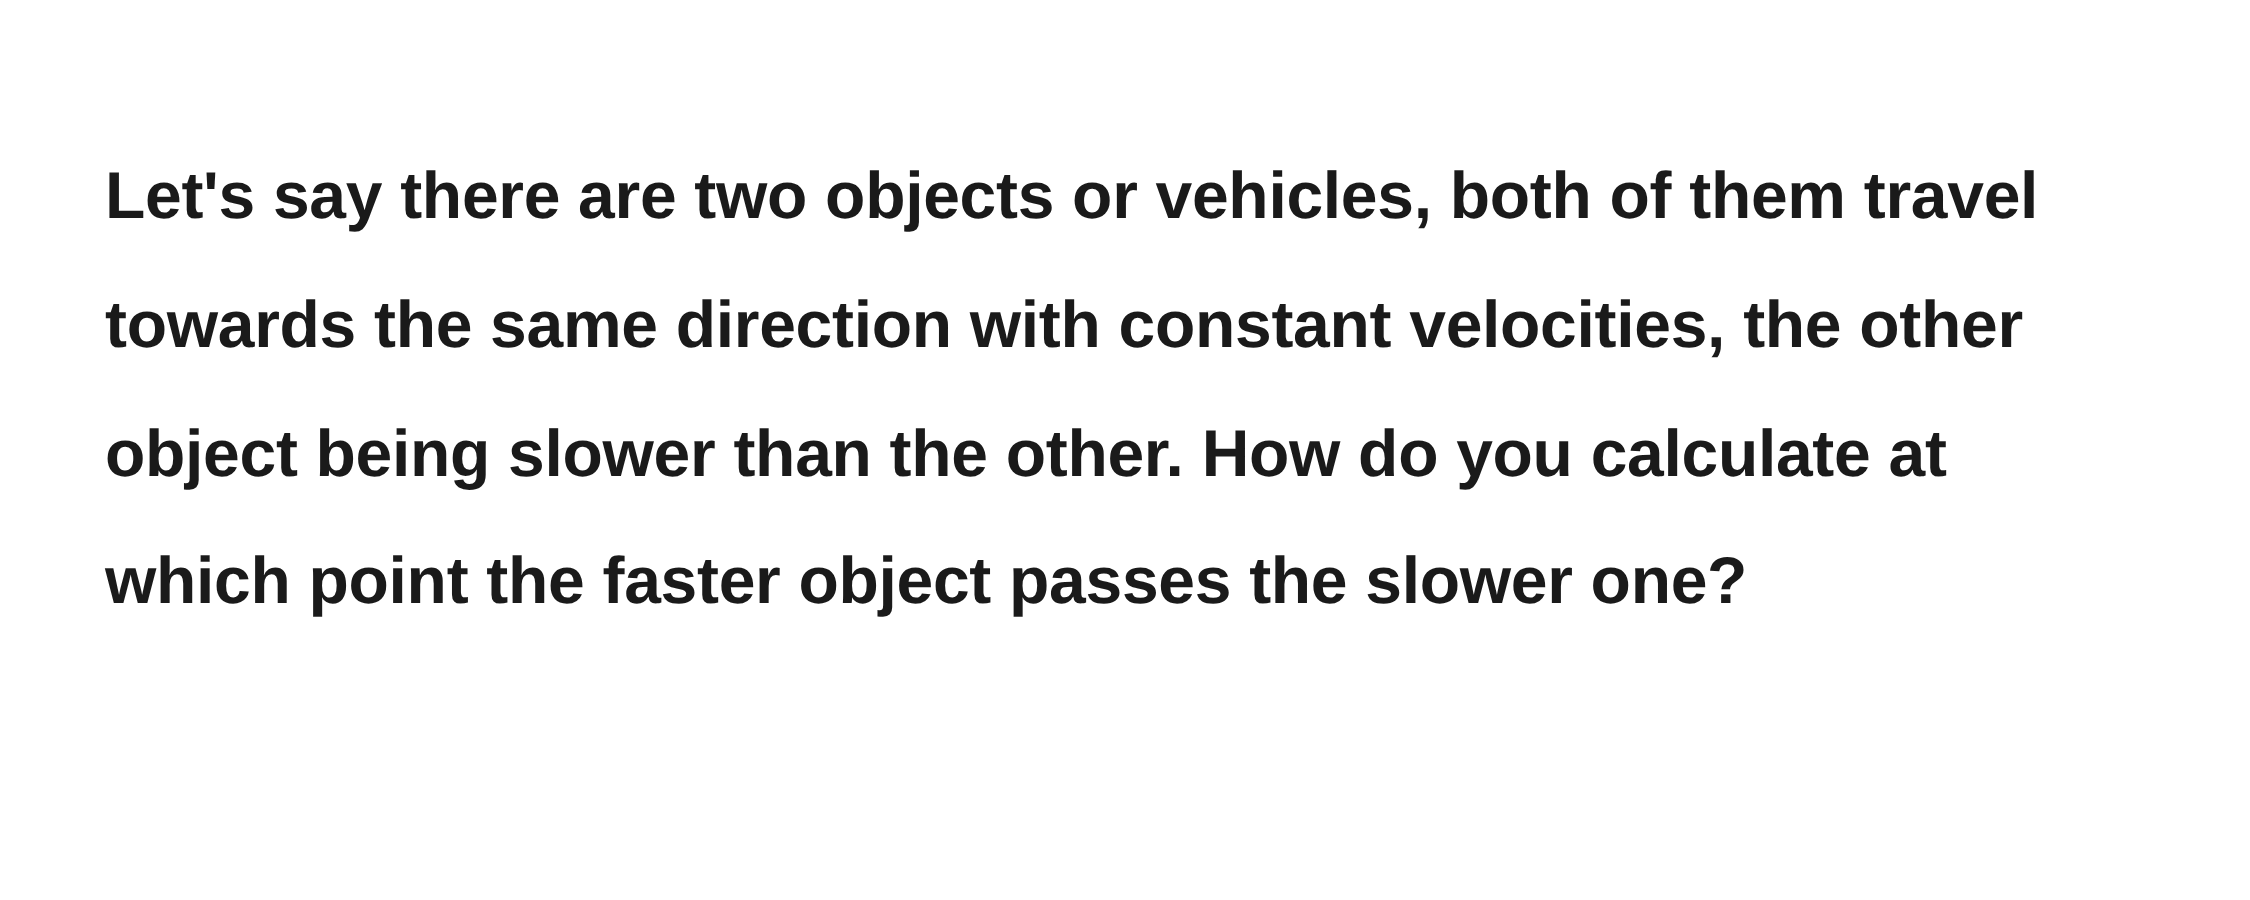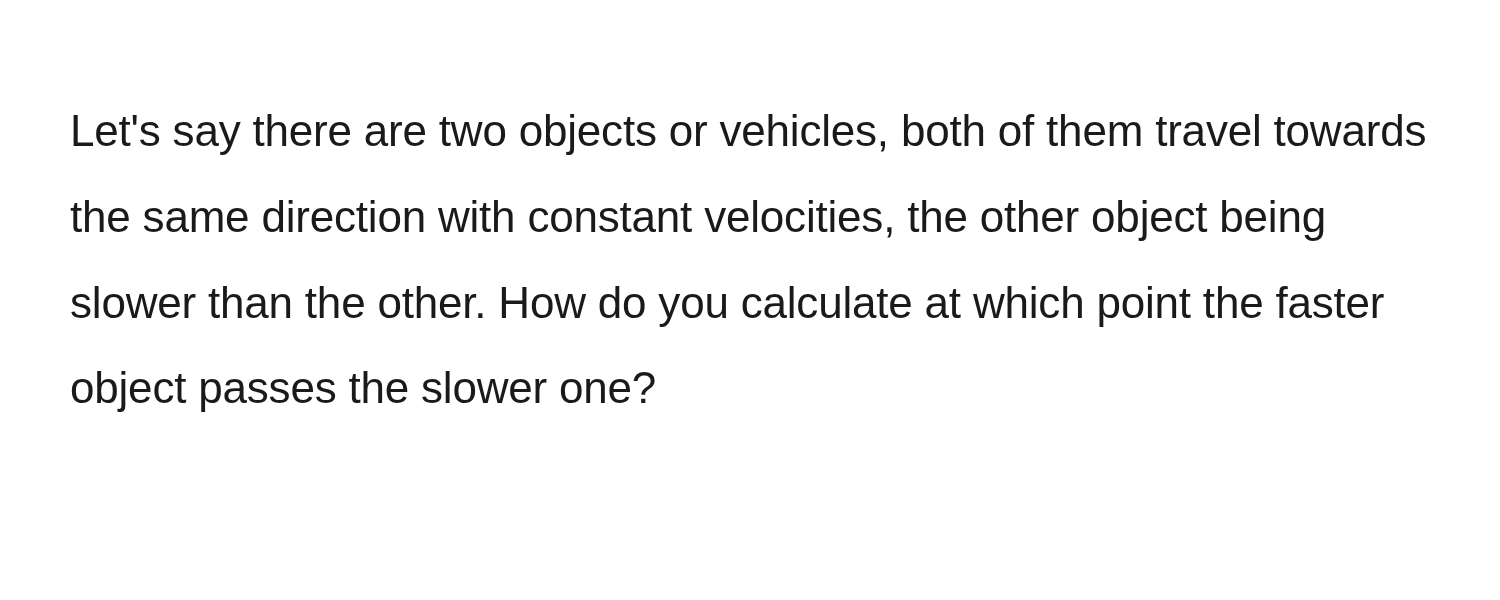--- a/index.html
+++ b/index.html
@@ -13,20 +13,20 @@
       background: #ffffff;
       font-family: -apple-system, BlinkMacSystemFont, "Segoe UI", Helvetica, Arial, sans-serif;
       padding: 88px 70px 70px 70px;
       display: flex;
       align-items: flex-start;
     }
     .question-text {
       font-size: 44px;
       line-height: 1.95;
       color: #1a1a1a;
-      font-weight: 400;
+      font-weight: 700;
       letter-spacing: -0.2px;
     }
   </style>
 </head>
 <body>
 
 <p class="question-text">Let's say there are two objects or vehicles, both of them travel towards the same direction with constant velocities, the other object being slower than the other. How do you calculate at which point the faster object passes the slower one?</p>
 
 </body></html>

